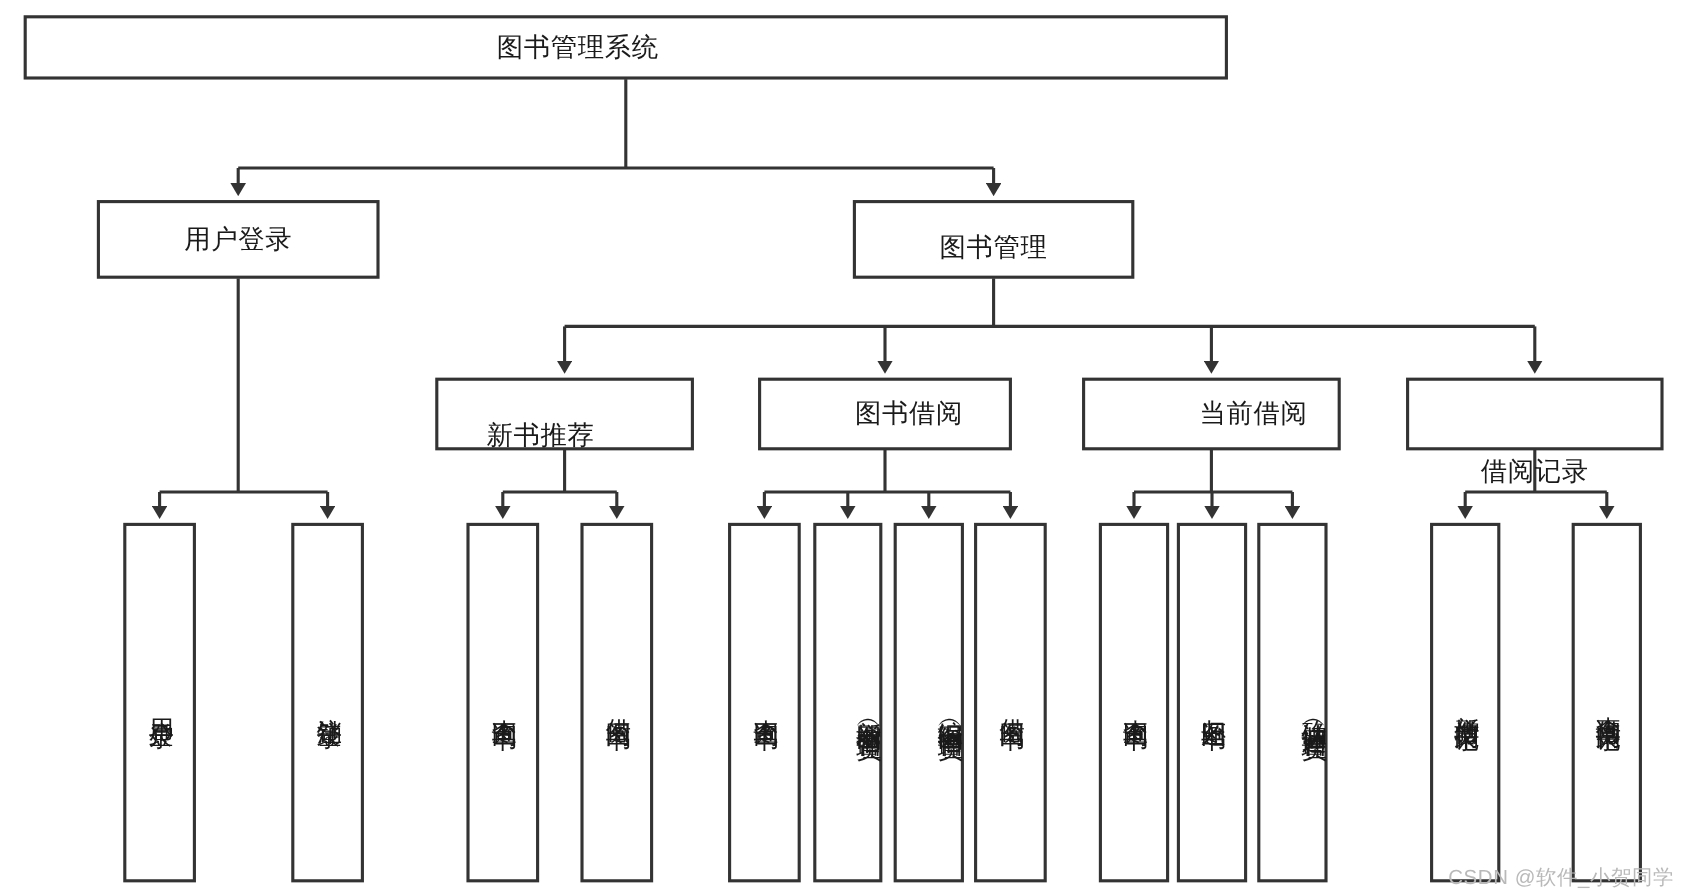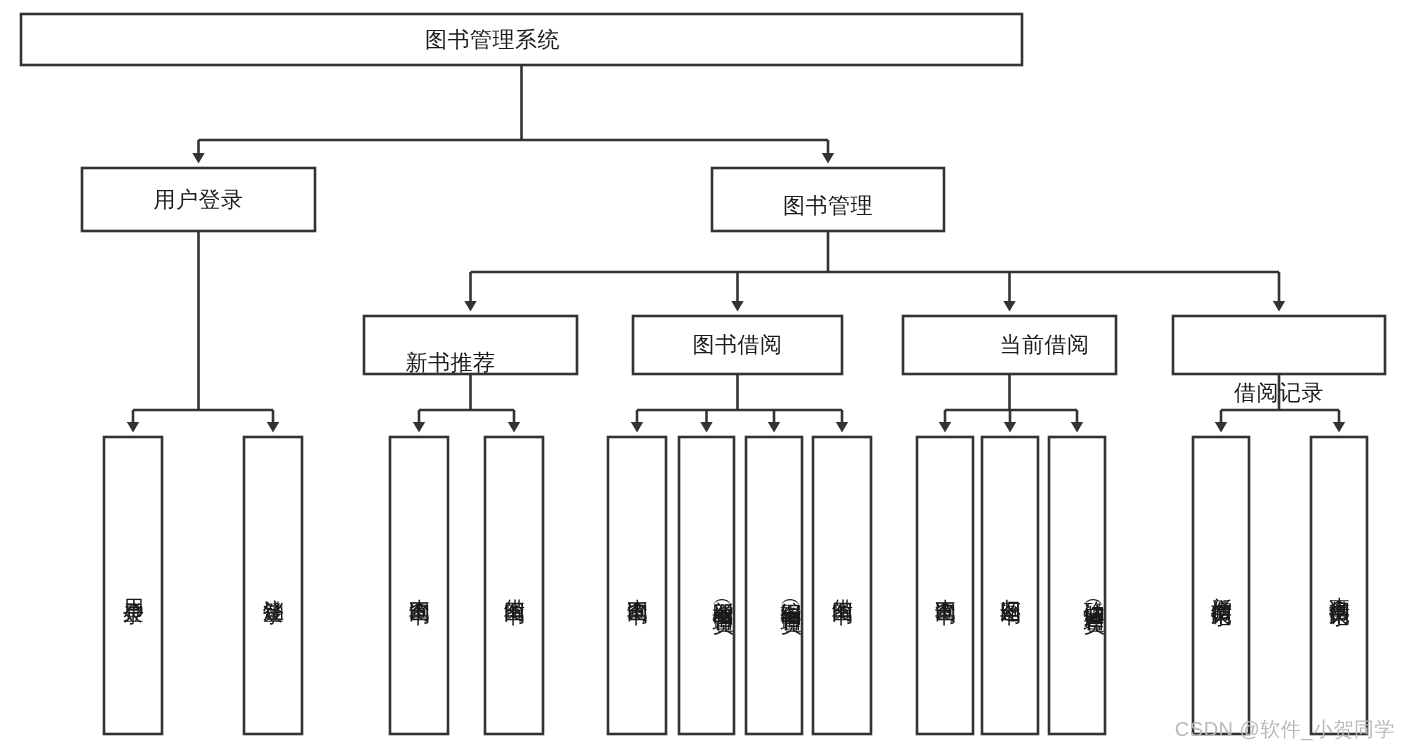--- a/index.html
+++ b/index.html
@@ -11,21 +11,21 @@
     color:#1a1a1a;font-size:22px;line-height:1.18;letter-spacing:.5px;
     pointer-events:none;white-space:pre;
   }
   .node-label.vert{
     writing-mode:vertical-rl;text-orientation:upright;
     align-items:flex-start;justify-content:center;font-size:21px;
     letter-spacing:2px;padding-top:14px;box-sizing:border-box;
   }
   .node-label.vert.mid{align-items:center;padding-top:0;}
   .watermark{
-    position:absolute;right:10px;bottom:4px;color:#b9b9b9;font-size:20px;
+    position:absolute;right:10px;bottom:4px;color:#b9b9b9;font-size:17px;
     letter-spacing:.5px;white-space:nowrap;text-align:right;
   }
 </style>
 </head>
 <body>
 
 <div id="stage">
   <svg id="tree-svg" viewBox="0 0 1405 747" aria-hidden="true">
     <defs>
       <marker id="arrow" markerWidth="11" markerHeight="13" refX="1.5" refY="6.5" orient="auto" markerUnits="userSpaceOnUse">
@@ -84,25 +84,25 @@
         <rect x="746" y="437" width="56" height="297" fill="#ffffff" stroke="#333333" stroke-width="2.6"></rect>
         <rect x="813" y="437" width="58" height="297" fill="#ffffff" stroke="#333333" stroke-width="2.6"></rect>
         <rect x="917" y="437" width="56" height="297" fill="#ffffff" stroke="#333333" stroke-width="2.6"></rect>
         <rect x="982" y="437" width="56" height="297" fill="#ffffff" stroke="#333333" stroke-width="2.6"></rect>
         <rect x="1049" y="437" width="56" height="297" fill="#ffffff" stroke="#333333" stroke-width="2.6"></rect>
         <rect x="1193" y="437" width="56" height="297" fill="#ffffff" stroke="#333333" stroke-width="2.6"></rect>
         <rect x="1311" y="437" width="56" height="297" fill="#ffffff" stroke="#333333" stroke-width="2.6"></rect>
       </g>
   </svg>
   <div id="labels">
-      <div class="node-label" style="left: 20px; top: 13px; width: 923px; height: 53px; margin-left: 11px;">图书管理系统</div>
+      <div class="node-label" style="left: 20px; top: 13px; width: 923px; height: 53px;">图书管理系统</div>
       <div class="node-label" style="left: 81px; top: 167px; width: 235px; height: 65px;">用户登录</div>
       <div class="node-label" style="left: 711px; top: 167px; width: 234px; height: 78px;">图书管理</div>
       <div class="node-label" style="left: 343px; top: 315px; width: 215px; height: 60px; margin-top: 18px;">新书推荐</div>
-      <div class="node-label" style="left: 632px; top: 315px; width: 211px; height: 60px;">图书借阅</div>
+      <div class="node-label" style="left: 632px; top: 315px; width: 211px; height: 60px; padding-left: 20px;">图书借阅</div>
       <div class="node-label" style="left: 902px; top: 315px; width: 215px; height: 60px; padding-left: 35px;">当前借阅</div>
       <div class="node-label" style="left: 1172px; top: 315px; width: 214px; height: 60px; margin-top: 48px;">借阅记录</div>
       <div class="node-label vert mid" style="left: 103px; top: 436px; width: 60px; height: 299px;">用户登录</div>
       <div class="node-label vert mid" style="left: 243px; top: 436px; width: 60px; height: 299px;">注销登录</div>
       <div class="node-label vert mid" style="left: 389px; top: 436px; width: 60px; height: 299px;">查询图书</div>
       <div class="node-label vert mid" style="left: 484px; top: 436px; width: 60px; height: 299px;">借阅图书</div>
       <div class="node-label vert mid" style="left: 607px; top: 436px; width: 60px; height: 299px;">查询图书</div>
       <div class="node-label vert" style="left: 678px; top: 436px; width: 57px; height: 299px;">新增图书（管理员）</div>
       <div class="node-label vert" style="left: 745px; top: 436px; width: 58px; height: 299px;">编辑图书（管理员）</div>
       <div class="node-label vert mid" style="left: 812px; top: 436px; width: 60px; height: 299px;">借阅图书</div>

